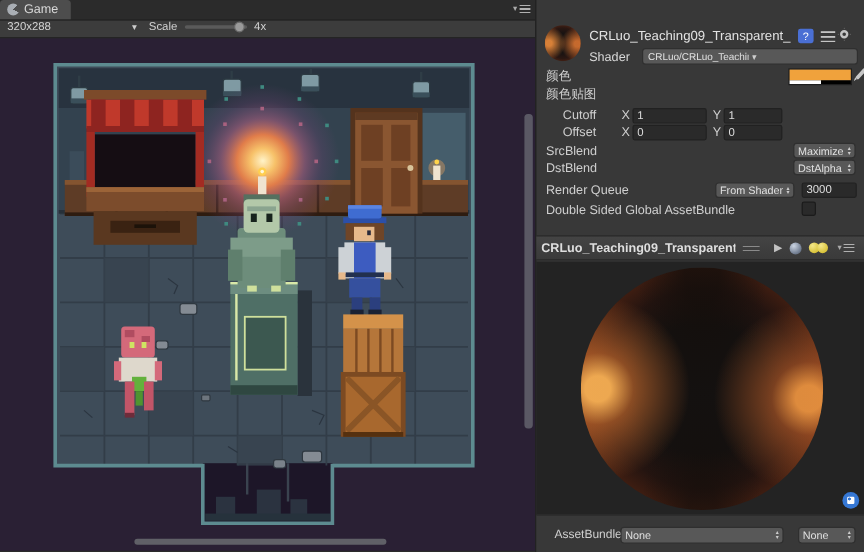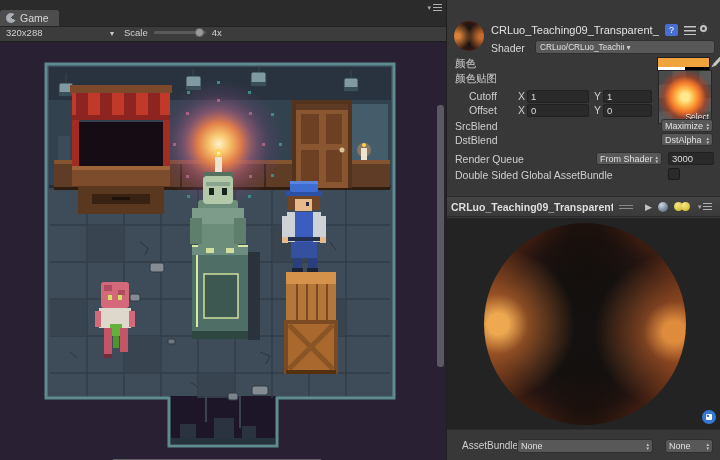--- a/index.html
+++ b/index.html
@@ -1,20 +1,20 @@
 <!DOCTYPE html>
 <html><head>
 <meta charset="utf-8">
 <style>
   *{box-sizing:border-box;margin:0;padding:0}
   html,body{width:720px;height:460px;overflow:hidden;background:#282828}
   .app{position:relative;width:720px;height:460px;font-family:"Liberation Sans","DejaVu Sans",sans-serif;color:#c8c8c8;-webkit-font-smoothing:antialiased}
 
   
-  .tabbar{height:27px;background:#2b2b2b;display:flex;align-items:flex-end;position:relative;border-bottom:1px solid #242424}
+  .tabbar{height:17px;background:#2b2b2b;display:flex;align-items:flex-end;position:relative;border-bottom:1px solid #242424}
   .tab{height:16px;color:#d8d8d8;font-size:10.5px;display:flex;align-items:center;gap:4px;padding:0 10px 0 6px;border-radius:3px 3px 0 0}
   .pane-menu{position:absolute;top:4px;display:flex;align-items:center;gap:2px}
   .pm-arrow{font-size:7px;color:#aaa;line-height:7px}
   .pm-lines{width:9px;height:7px;background:repeating-linear-gradient(#b0b0b0 0 1px,transparent 1px 3px)}
   .dd-arrow::after{content:"▾";font-size:8px;color:#ccc;line-height:8px}
   .mini-arrows{display:flex;flex-direction:column;margin-left:auto;color:#ccc}
   .mini-arrows::before{content:"▴";font-size:5px;line-height:4px}
   .mini-arrows::after{content:"▾";font-size:5px;line-height:4px}
   .popup{background:#585858;border:1px solid #2f2f2f;border-radius:3px;color:#e0e0e0;font-size:9px;display:flex;align-items:center;padding:0 3px}
   .field{background:#2a2a2a;border:1px solid #212121;border-radius:2px;color:#ddd;font-size:9.5px;padding:0 3px;height:13px;width:100%}
@@ -395,23 +395,20 @@
     </div>
 
     <div class="prop" style="left:8px;top:57px">颜色</div>
     <div class="swatch">
       <div class="swatch-main"></div>
       <div class="swatch-alpha"></div>
     </div>
     <div class="dropper-icon"></div>
 
     <div class="prop" style="left:8px;top:72px">颜色贴图</div>
-    <div class="tex-thumb">
-      <span class="select-btn">Select</span>
-    </div>
 
     <div class="prop" style="left:22px;top:90px">Cutoff</div>
     <div class="prop" style="left:71px;top:90px">X</div>
     <input class="field" style="position: absolute; left: 80px; top: 90px; width: 62px;" value="1">
     <div class="prop" style="left:147px;top:90px">Y</div>
     <input class="field" style="position: absolute; left: 156px; top: 90px; width: 49px;" value="1">
 
     <div class="prop" style="left:22px;top:104px">Offset</div>
     <div class="prop" style="left:71px;top:104px">X</div>
     <input class="field" style="position: absolute; left: 80px; top: 104px; width: 62px;" value="0">

